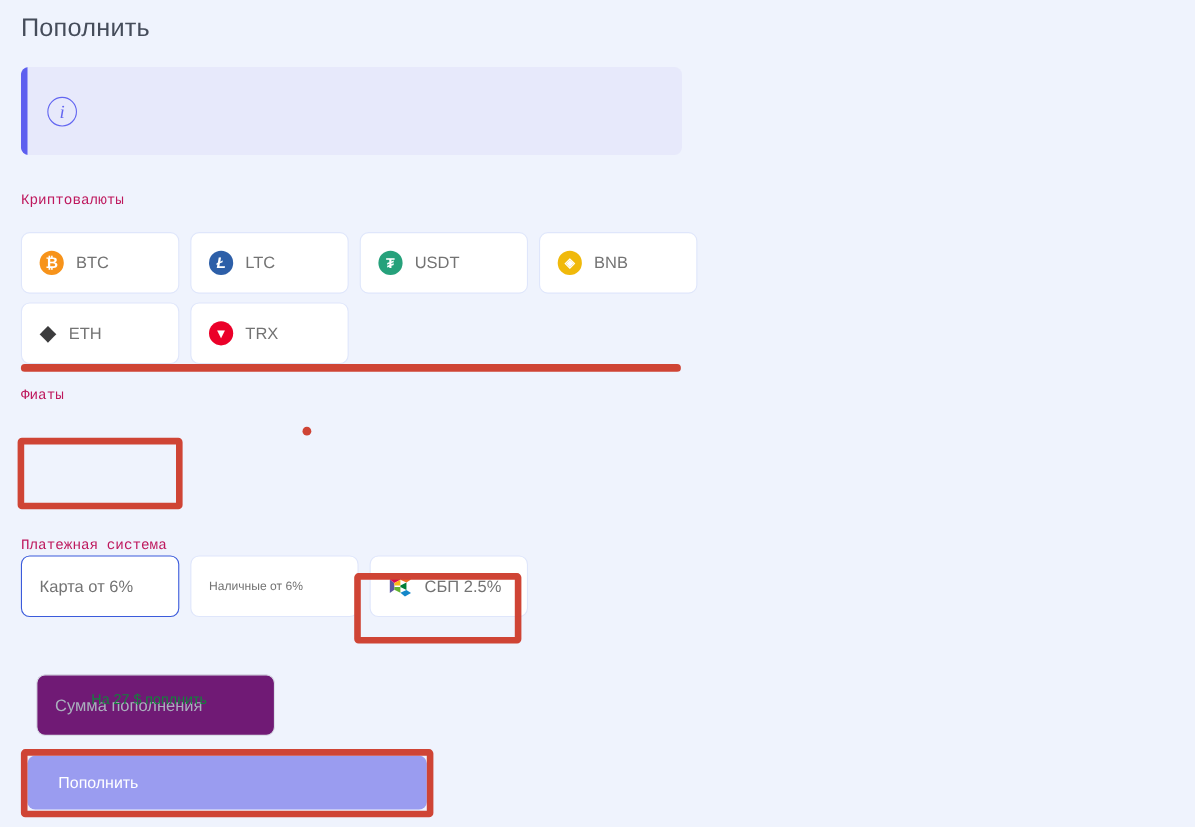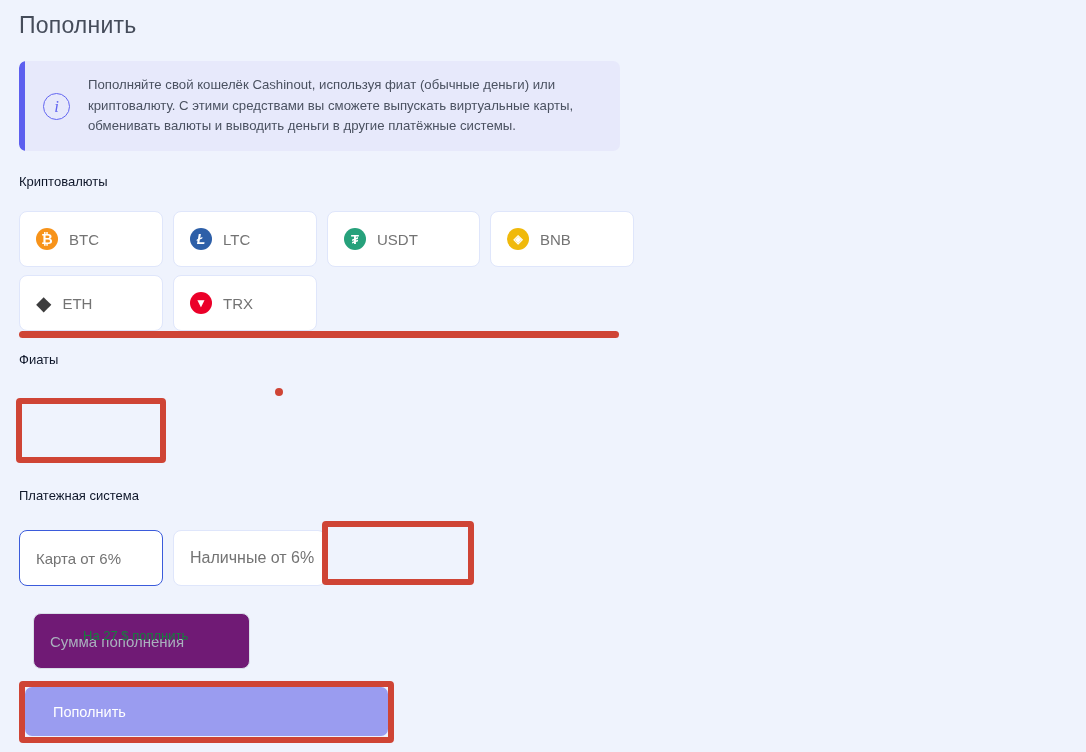--- a/index.html
+++ b/index.html
@@ -62,52 +62,53 @@
     font-size: 13.2px;
     line-height: 1.57;
     color: #4a5160;
   }
 
   
   .section-label {
     position: absolute;
     left: 19px;
     font-size: 13px;
-    color: #0f172a;
+    color: #be185d;
+    font-family: Liberation Mono, monospace;
   }
   #label-crypto  { top: 174px; }
   #label-fiat    { top: 352px; }
   #label-payment { top: 488px; text-align: right; }
 
   
   .card-row { position: absolute; display: flex; gap: 10px; left: 19px; }
   #crypto-row-1  { top: 211px; }
   #crypto-row-2  { top: 275px; }
   #fiat-row      { top: 402px; }
-  #payment-row   { top: 530px; }
+  #payment-row   { top: 505px; }
 
   .opt-card {
     height: 56px;
     background: #ffffff;
     border: 1px solid #dfe6fb;
     border-radius: 8px;
     display: flex;
     align-items: center;
     padding: 0 16px;
     gap: 11px;
     cursor: pointer;
     flex: 0 0 auto;
   }
   .opt-card .opt-label {
     font-size: 15px;
     color: #737373;
     white-space: nowrap;
   }
   .opt-card.selected { border: 1.5px solid #3b5bdb; }
-  .opt-card.small-label .opt-label { font-size: 16px; text-align: center; }
+  .opt-card.small-label .opt-label { font-size: 11px; text-align: center; }
 
   .w144 { width: 144px; }
   .w153 { width: 153px; }
 
   
   .icon { flex: 0 0 auto; display: block; }
   .coin {
     width: 22px; height: 22px;
     border-radius: 50%;
     display: flex; align-items: center; justify-content: center;
@@ -209,21 +210,20 @@
 </head>
 <body>
 
 <div class="page">
 
   <h1 class="page-title">Пополнить</h1>
 
   <div class="info-banner">
     <span class="info-accent"></span>
     <span class="info-icon">i</span>
-    <p class="info-text">Пополняйте свой кошелёк Cashinout, используя фиат (обычные деньги) или криптовалюту. С этими средствами вы сможете выпускать виртуальные карты, обменивать валюты и выводить деньги в другие платёжные системы.</p>
   </div>
 
   <div class="section-label" id="label-crypto">Криптовалюты</div>
 
   <div class="card-row" id="crypto-row-1">
     <div class="opt-card w144">
       <span class="icon coin coin-btc">₿</span>
       <span class="opt-label">BTC</span>
     </div>
     <div class="opt-card w144">
@@ -255,20 +255,34 @@
 
 
   <div class="section-label" id="label-payment">Платежная система</div>
 
   <div class="card-row" id="payment-row">
     <div class="opt-card w144 selected">
       <span class="opt-label">Карта от 6%</span>
     </div>
     <div class="opt-card w153 small-label">
       <span class="opt-label">Наличные от 6%</span>
+    </div>
+    <div class="opt-card w144">
+      <span class="icon sbp-logo">
+        <svg viewBox="0 0 32 32" width="22" height="22" aria-hidden="true">
+          <polygon points="2,7 2,25 8,20.5 8,11.5" fill="#5b57a2"></polygon>
+          <polygon points="2,7 8,11.5 16,7.5 10,2.5" fill="#d90751"></polygon>
+          <polygon points="8,11.5 16,7.5 16,15 8,15" fill="#fab718"></polygon>
+          <polygon points="16,7.5 24,11 30,7 22,2.5" fill="#ed6f26"></polygon>
+          <polygon points="8,20.5 16,24.5 16,17 8,17" fill="#63b22f"></polygon>
+          <polygon points="16,24.5 24,21 30,25 22,29.5" fill="#1487c9"></polygon>
+          <polygon points="16,15 24,11 24,21 16,17" fill="#017f36"></polygon>
+        </svg>
+      </span>
+      <span class="opt-label">СБП 2.5%</span>
     </div>
   </div>
 
   <div class="amount-input">
     <span class="amount-placeholder">Сумма пополнения</span>
   </div>
 
   <button class="submit-button">Пополнить</button>
 
   <div class="anno-line"></div>

